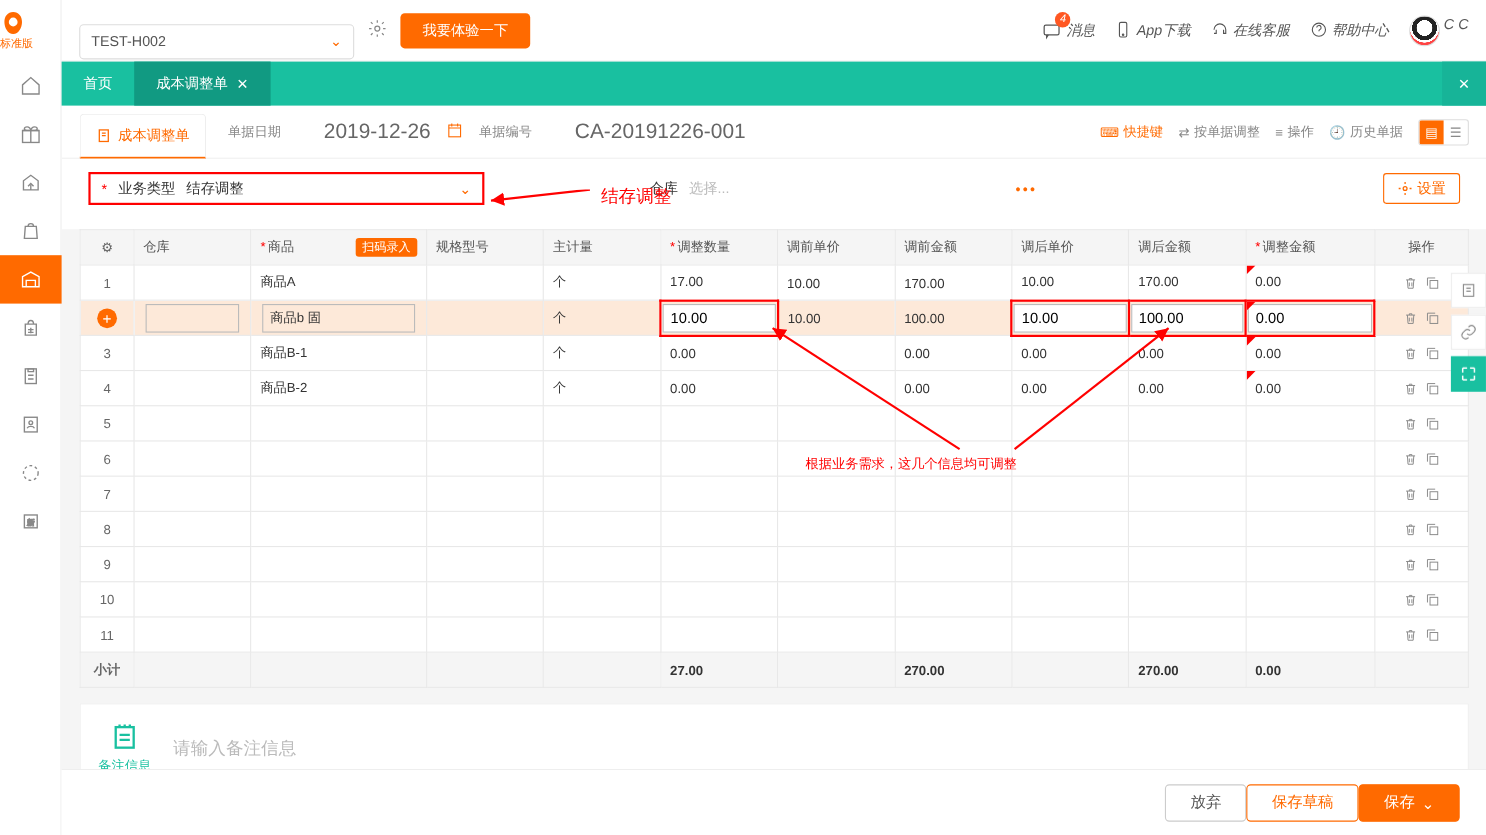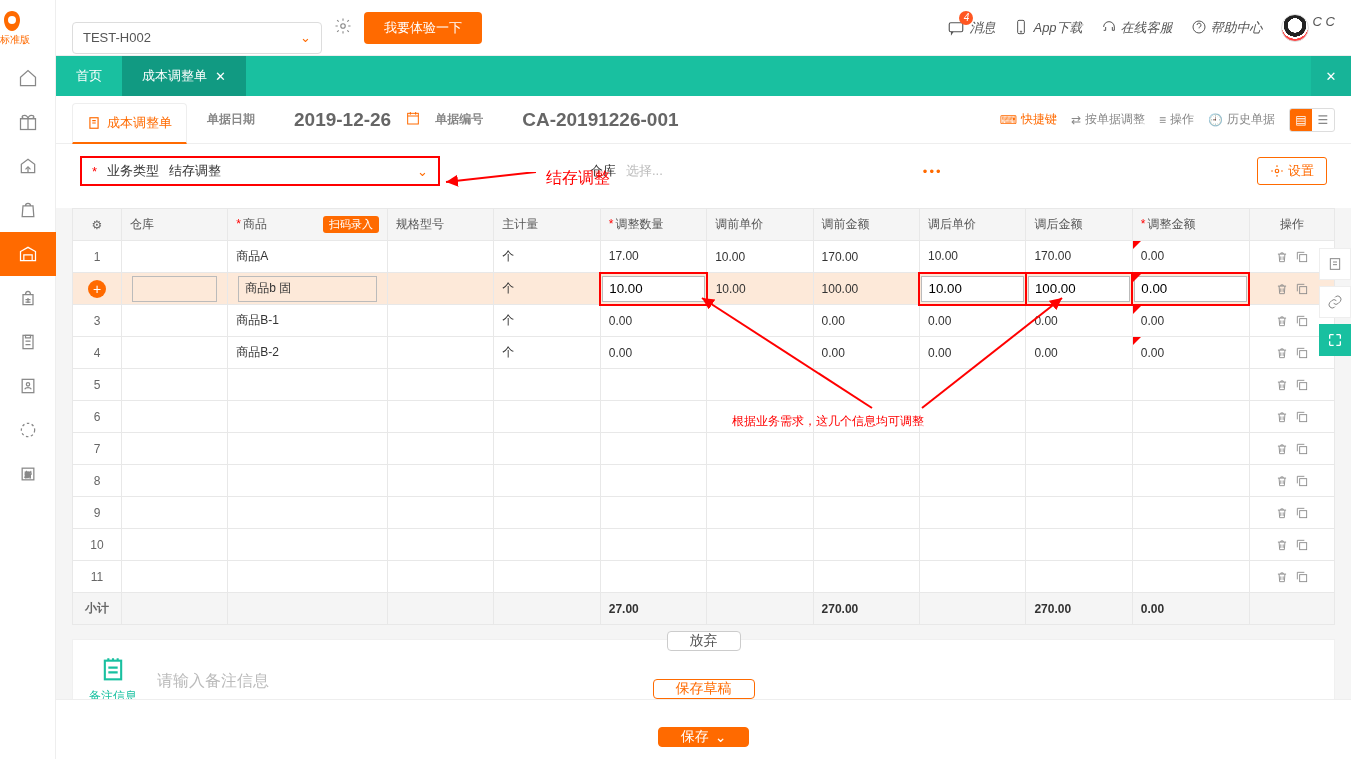--- a/index.html
+++ b/index.html
@@ -26,21 +26,21 @@
 .avatar { width:28px; height:28px; border-radius:50%; background: radial-gradient(circle at 50% 40%, #fff 0 35%, #222 36% 55%, #fff 56% 65%, #f44 66% 100%); border:1px solid #ddd; }
 
 .tabs { background:#19c0a0; height:40px; display:flex; align-items:stretch; }
 .tab { display:flex; align-items:center; padding:0 20px; color:#fff; cursor:pointer; gap:8px;}
 .tab.active { background:#119a82; }
 .tabs .close-x { margin-left:auto; width:40px; display:flex; align-items:center; justify-content:center; color:#fff; background:#17b498; cursor:pointer;}
 
 .content { flex:1; background:#f5f5f5; padding:0; overflow:auto; }
 .card-top { background:#fff; margin:0; padding:0 16px; display:flex; align-items:center; height:48px; border-bottom:1px solid #eee; position:relative;}
 .form-tab { display:flex; align-items:center; gap:6px; padding:10px 14px; border:1px solid #eee; border-bottom:2px solid #ff6a00; color:#ff6a00; border-radius:4px 4px 0 0; margin-top:8px;}
-.form-meta { display:flex; align-items:center; gap:14px; margin-left:20px; color:#666; flex-wrap:nowrap;font-weight:bold;}
+.form-meta { display:flex; align-items:center; gap:14px; margin-left:20px; color:#666; flex-wrap:nowrap;}
 .form-meta .label { color:#888; font-size:12px;}
 .form-meta .value { font-size:19px;margin-left:25px;}
 .top-actions { margin-left:auto; display:flex; align-items:center; gap:14px; color:#888; font-size:12px;}
 .top-actions .act { display:flex; align-items:center; gap:4px; cursor:pointer; }
 .top-actions .orange { color:#ff6a00; }
 .view-toggle { display:flex; border:1px solid #ddd; border-radius:3px; overflow:hidden;}
 .view-toggle span { width:22px; height:22px; display:flex; align-items:center; justify-content:center; }
 .view-toggle .on { background:#ff6a00; color:#fff; }
 
 .filter-row { background:#fff; padding:12px 24px 22px; display:flex; align-items:center; gap:60px; position:relative;}
@@ -75,21 +75,21 @@
 
 .anno-layer { position:absolute; inset:0; pointer-events:none; }
 .anno-layer svg { overflow:visible; }
 .anno-text2 { position:absolute; color:#f00; font-size:12px; }
 
 .remarks { background:#fff; margin:14px 16px 0; display:flex; align-items:center; padding:16px; gap:20px; border:1px solid #f0f0f0;}
 .remarks .ricon { color:#19c0a0; display:flex; flex-direction:column; align-items:center; gap:4px; font-size:12px;}
 .remarks input { border:none; outline:none; flex:1; font-size:16px; color:#333;}
 .remarks input::placeholder { color:#bbb; }
 
-.bottom-bar { height:60px; background:#fff; border-top:1px solid #eee; display:flex; align-items:center; justify-content:flex-end; padding:12px 24px; gap:28px;flex-direction:column;}
+.bottom-bar { height:60px; background:#fff; border-top:1px solid #eee; display:flex; align-items:center; justify-content:flex-end; padding:12px 24px; gap:0;}
 .btn { height:34px; padding:0 22px; border-radius:4px; cursor:pointer; font-size:14px; display:flex; align-items:center; gap:6px;}
 .btn-ghost { background:#fff; border:1px solid #ccc; color:#555; }
 .btn-outline-orange { background:#fff; border:1px solid #ff6a00; color:#ff6a00; }
 .btn-orange { background:#ff6a00; border:1px solid #ff6a00; color:#fff; }
 
 .right-rail { position:absolute; right:0; top:248px; width:32px; display:flex; flex-direction:column; gap:6px; }
 .right-rail .r { width:32px; height:32px; background:#fff; border:1px solid #eee; display:flex; align-items:center; justify-content:center; color:#888; cursor:pointer;}
 .right-rail .r.active { background:#19c0a0; color:#fff; border-color:#19c0a0;}
 
 .col-idx{width:46px} .col-wh{width:100px} .col-prod{width:150px} .col-spec{width:100px} .col-uom{width:100px}

